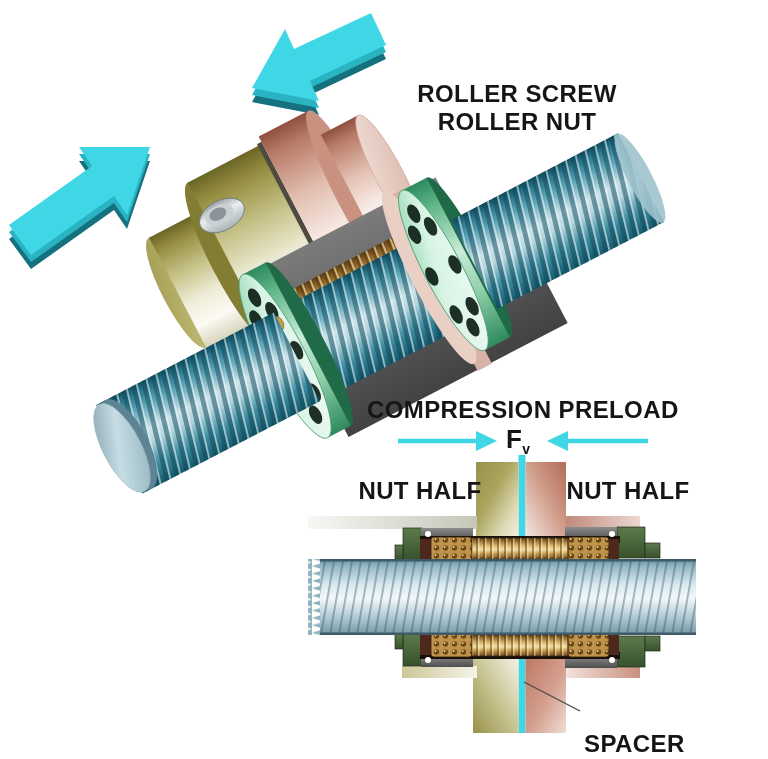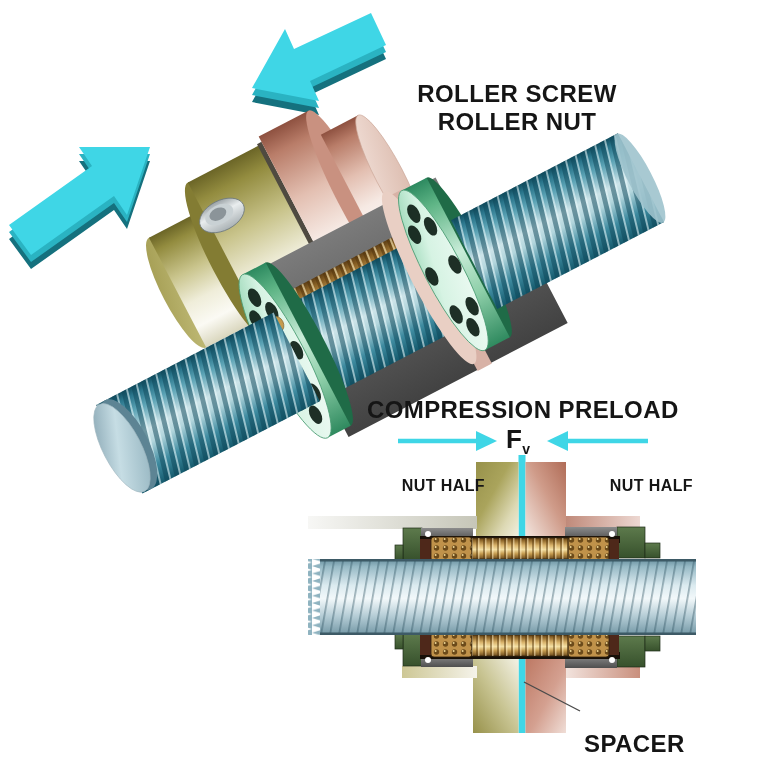--- a/index.html
+++ b/index.html
@@ -10,21 +10,21 @@
     position:relative;width:696px;height:759px;background:#ffffff;overflow:hidden;
     font-family:"Liberation Sans", sans-serif;
   }
   #gfx{position:absolute;left:0;top:0;}
   .lbl{
     position:absolute;color:var(--text);font-weight:700;letter-spacing:.4px;
     font-family:"Liberation Sans", sans-serif;white-space:nowrap;
   }
   .title{width:250px;text-align:center;font-size:24px;line-height:1.18;}
   .heading{width:300px;text-align:right;font-size:24px;}
-  .nuthalf{width:130px;text-align:right;font-size:16px;}
+  .nuthalf{width:130px;text-align:center;font-size:24px;}
   .spacer-lbl{font-size:24px;}
   .force{font-size:26px;}
   .force sub{font-size:14px;font-weight:700;}
 </style>
 </head>
 <body>
 
 <div id="stage">
 
 <svg id="gfx" width="768" height="759" viewBox="0 0 768 759">

